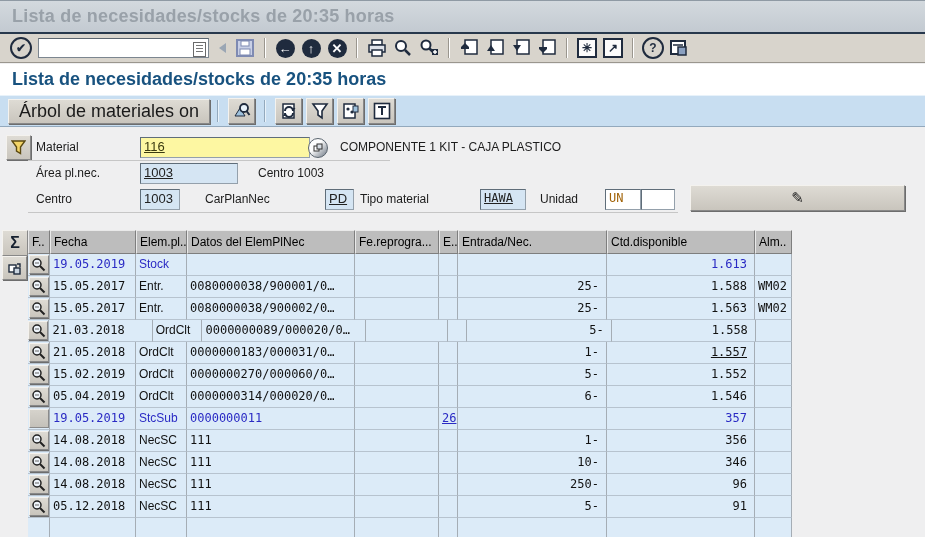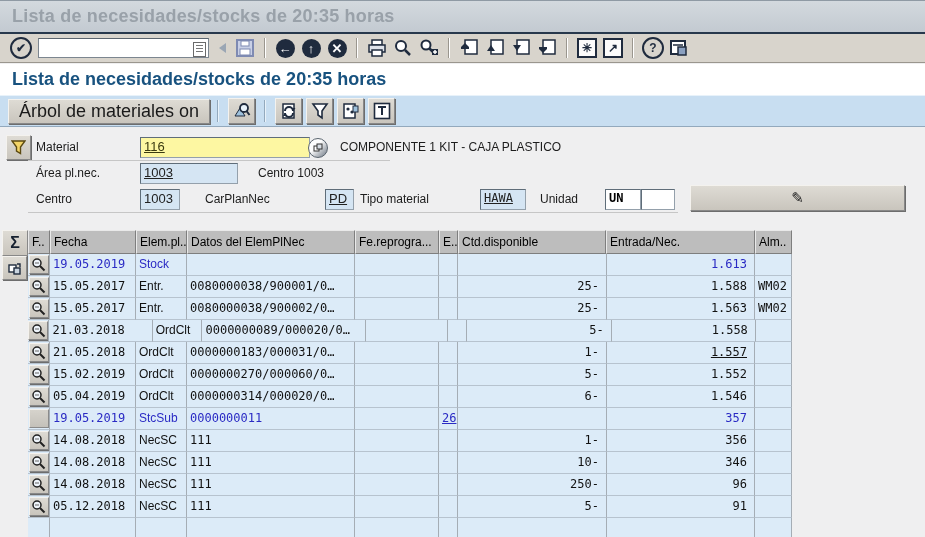--- a/index.html
+++ b/index.html
@@ -48,21 +48,21 @@
   .appico{width:25px;height:24px;display:flex;align-items:center;justify-content:center;margin:0 2px;}
   .appsep{width:1px;height:22px;background:#93a9bd;border-right:1px solid #e8f2fa;margin:0 7px;}
 
   
   .content{position:absolute;left:0;top:128px;width:925px;height:409px;background:#efeff0;}
   .lbl{position:absolute;font-size:12px;color:#1c1c1c;}
   .fld{position:absolute;height:18px;border:1px solid #94a0ab;border-top-color:#5f6d79;border-left-color:#5f6d79;
     font-size:13px;padding:1px 3px 0 3px;box-sizing:content-box;overflow:hidden;white-space:nowrap;}
   .yellow{background:#fdf7a2;color:#3a3a10;}
   .bluefld{background:#d5e5f3;color:#222;}
-  .whitefld{background:#fff;color:#000000;font-weight:bold;}
+  .whitefld{background:#fff;color:#a16207;}
   .ul{text-decoration:underline;}
   .hline{position:absolute;height:1px;background:#c6c6c6;}
   .matchcode{position:absolute;width:18px;height:18px;border-radius:50%;
     background:linear-gradient(135deg,#fdfdfd 40%,#6d7784 100%);border:1px solid #5a646e;
     display:flex;align-items:center;justify-content:center;}
   .bigbtn{position:absolute;display:flex;align-items:center;justify-content:center;height:24px;
     font-size:15px;color:#222;}
 
   
   .sigma{position:absolute;left:2px;top:102px;width:24px;height:24px;display:flex;align-items:center;
@@ -300,22 +300,22 @@
     </span>
 
     <div class="tbl">
         <div class="trow">
           <div class="cell hcell" style="width: 22px;">F..</div>
           <div class="cell hcell" style="width: 86px;">Fecha</div>
           <div class="cell hcell" style="width: 51px;">Elem.pl..</div>
           <div class="cell hcell" style="width: 168px;">Datos del ElemPlNec</div>
           <div class="cell hcell" style="width: 84px;">Fe.reprogra...</div>
           <div class="cell hcell" style="width: 19px;">E..</div>
+          <div class="cell hcell" style="width: 149px;">Entrada/Nec.</div>
           <div class="cell hcell" style="width: 148px;">Ctd.disponible</div>
-          <div class="cell hcell" style="width: 149px;">Entrada/Nec.</div>
           <div class="cell hcell" style="width: 37px;">Alm..</div>
         </div>
         <div class="trow">
           <div class="cell iconcell" style="width: 22px;">
             <button class="raised magbtn">
               <svg width="15" height="15" viewBox="0 0 15 15">
                 <circle cx="6" cy="6" r="4" fill="#eef4fa" stroke="#222" stroke-width="1.5"></circle>
                 <line x1="9" y1="9" x2="13.5" y2="13.5" stroke="#222" stroke-width="2"></line>
                 <line x1="4" y1="6" x2="8" y2="6" stroke="#666" stroke-width="1"></line>
               </svg>

